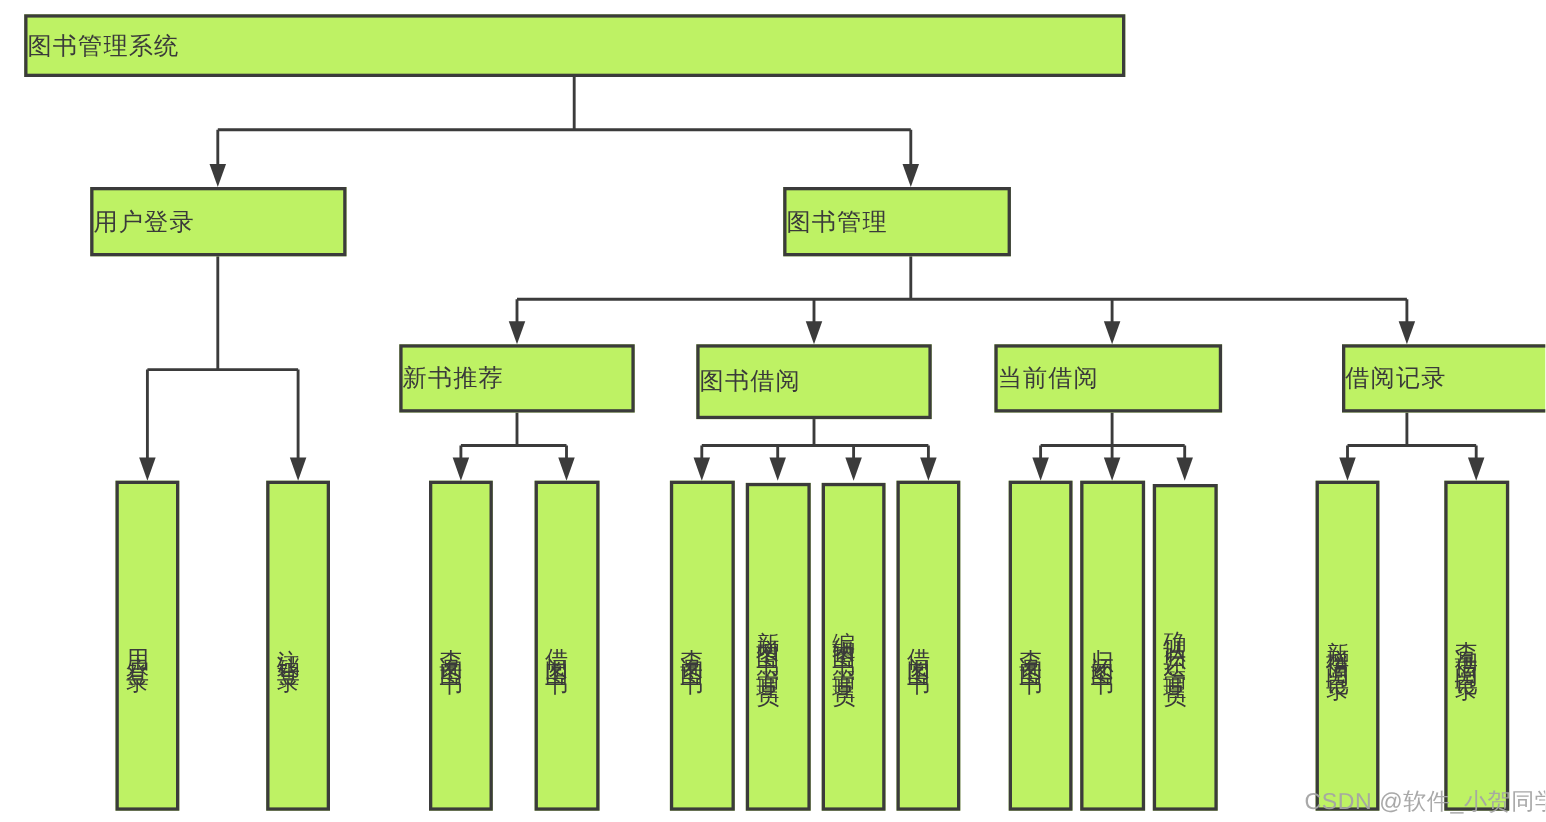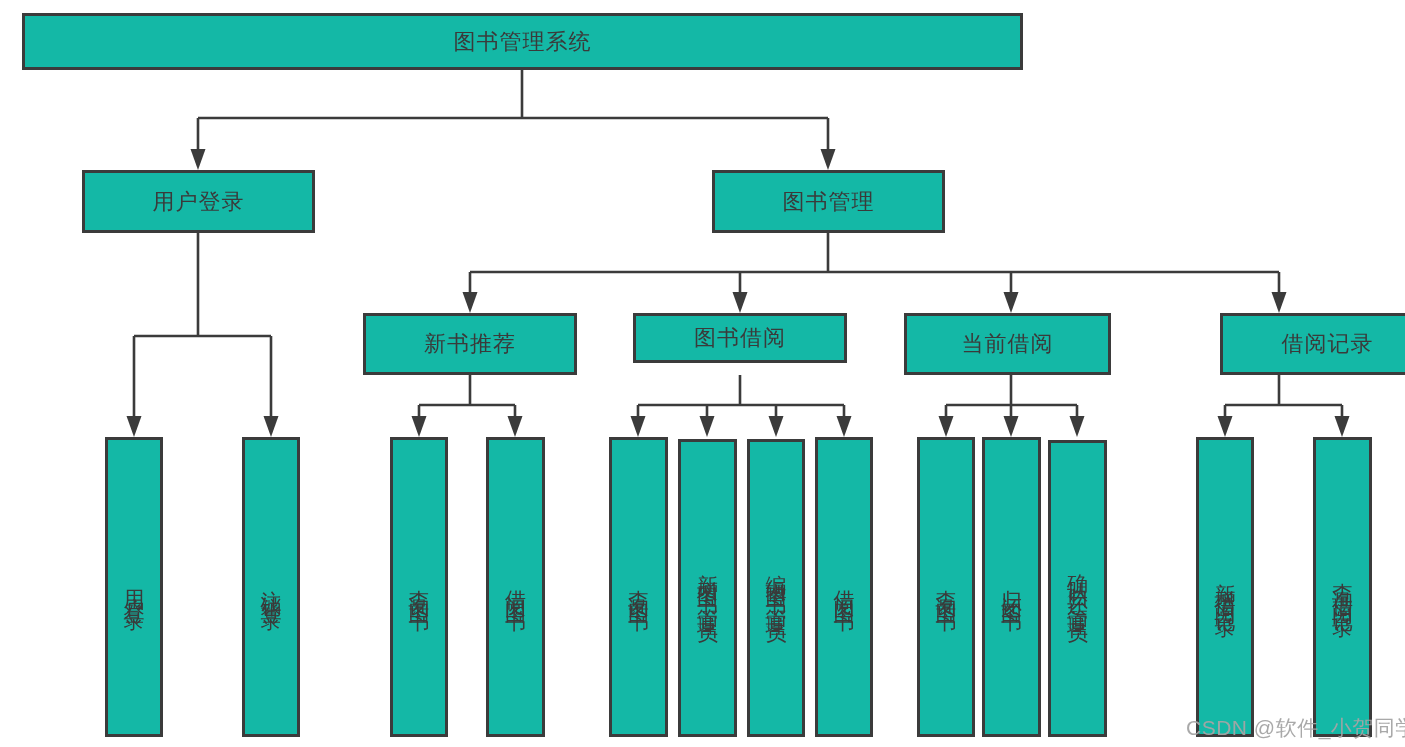--- a/index.html
+++ b/index.html
@@ -19,26 +19,27 @@
     position: absolute;
     left: 0; top: 0;
     width: 1405px;
     height: 747px;
     z-index: 1;
   }
   .node {
     position: absolute;
     box-sizing: border-box;
     border: 3px solid #3b3b3b;
-    background: #14b8a6;
+    background: #bef264;
     display: flex;
     align-items: center;
-    justify-content: center;
+    justify-content: flex-start;
     color: #3a3a3a;
     z-index: 2;
+    font-family: Liberation Mono, monospace;
   }
   .node span {
     display: block;
     white-space: nowrap;
   }
   .h-node {
     font-size: 22px;
     letter-spacing: 1px;
   }
   .v-node {
@@ -113,28 +114,28 @@
     </g>
   </svg>
 
   <div class="node h-node" style="left:22px; top:13px; width:1001px; height:57px;">
     <span>图书管理系统</span>
   </div>
 
   <div class="node h-node" style="left:82px; top:170px; width:233px; height:63px;">
     <span>用户登录</span>
   </div>
-  <div class="node h-node" style="left:712px; top:170px; width:233px; height:63px;">
+  <div class="node h-node" style="left:712px; top:170px; width:207px; height:63px;">
     <span>图书管理</span>
   </div>
 
   <div class="node h-node" style="left:363px; top:313px; width:214px; height:62px;">
     <span>新书推荐</span>
   </div>
-  <div class="node h-node" style="left:633px; top:313px; width:214px; height:50px;">
+  <div class="node h-node" style="left:633px; top:313px; width:214px; height:68px;">
     <span>图书借阅</span>
   </div>
   <div class="node h-node" style="left:904px; top:313px; width:207px; height:62px;">
     <span>当前借阅</span>
   </div>
   <div class="node h-node" style="left:1172px; top:313px; width:215px; height:62px;margin-left:48px;">
     <span>借阅记录</span>
   </div>
 
   <div class="node v-node" style="left:105px; top:437px; width:58px; height:300px;">

